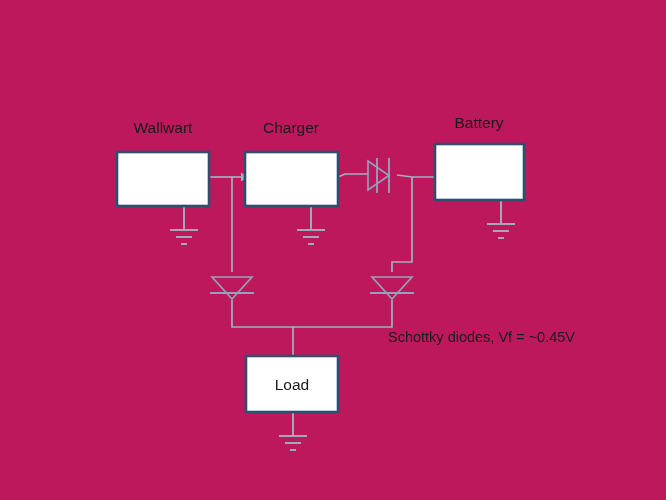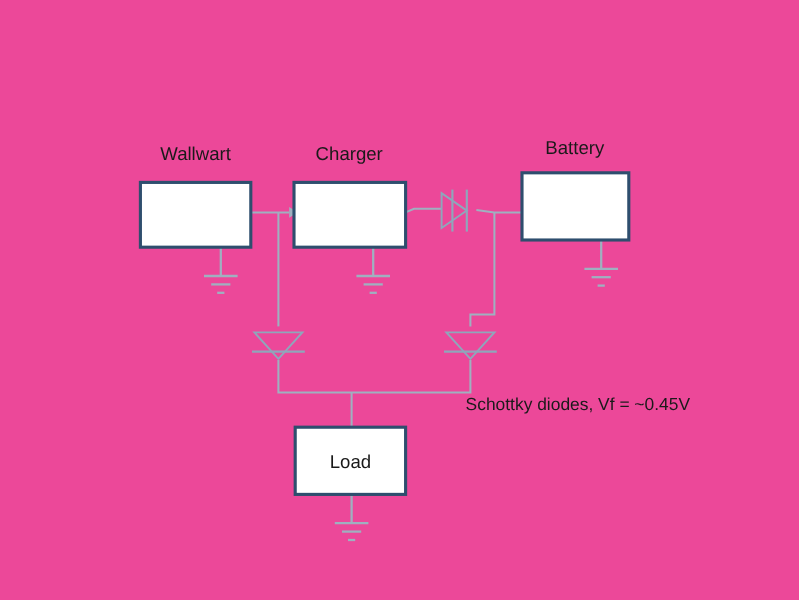--- a/index.html
+++ b/index.html
@@ -7,21 +7,21 @@
     padding: 0;
     background: #ffffff;
   }
   body {
     font-family: "Liberation Sans", sans-serif;
   }
   #canvas {
     position: relative;
     width: 666px;
     height: 500px;
-    background: #ec4899;
+    background: #be185d;
     overflow: hidden;
   }
   #diagram-svg {
     position: absolute;
     top: 0;
     left: 0;
     width: 666px;
     height: 500px;
   }
   .block-rect {

